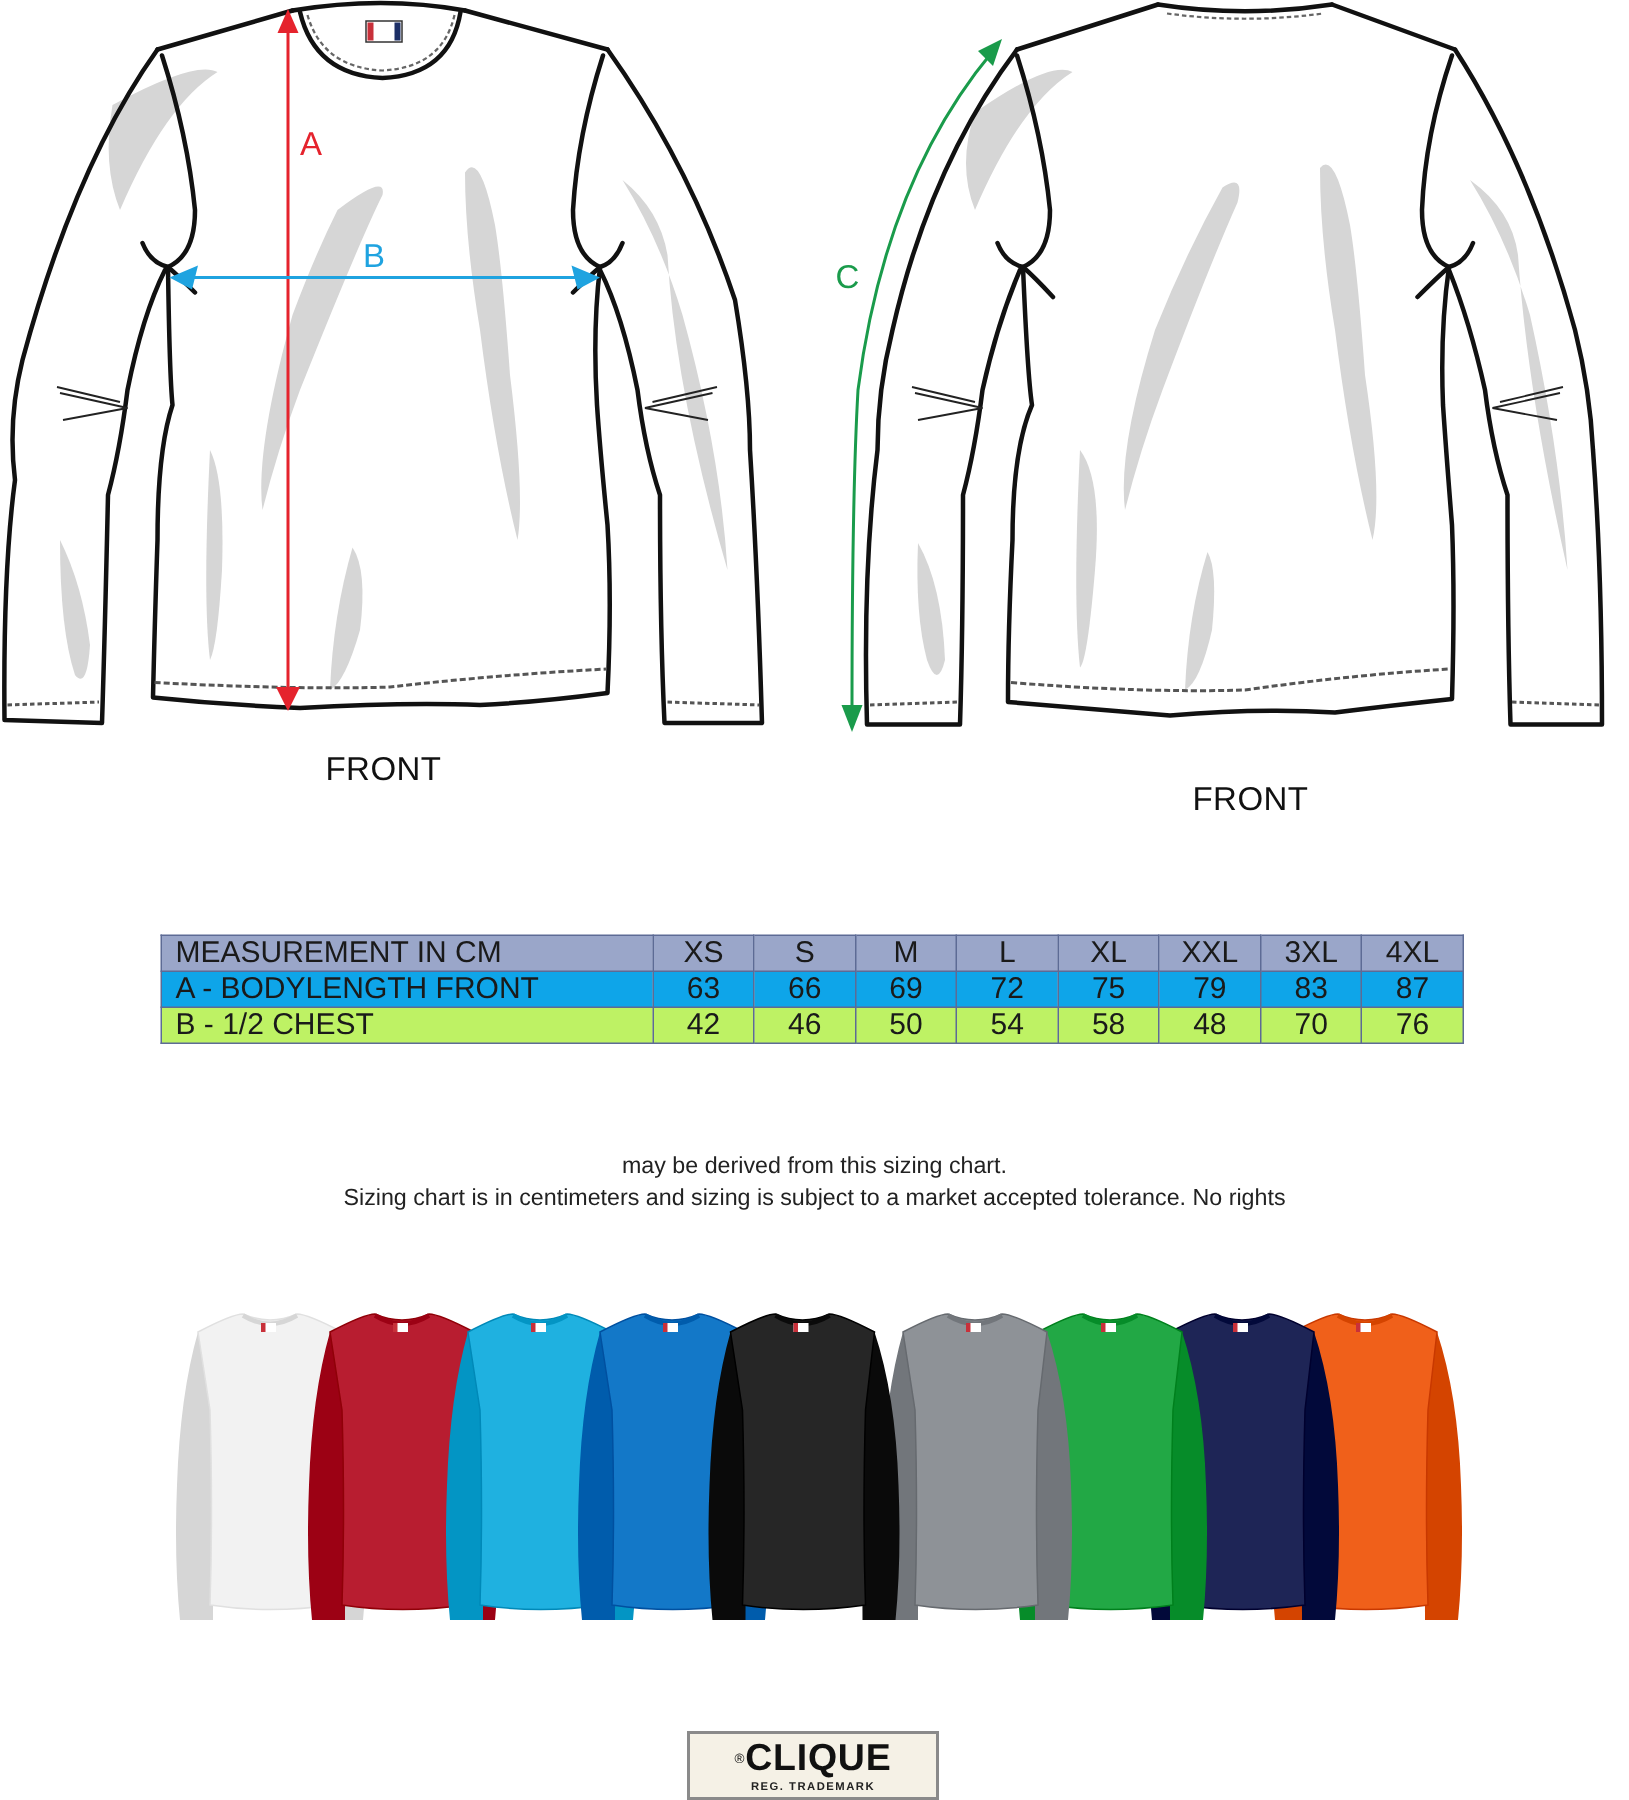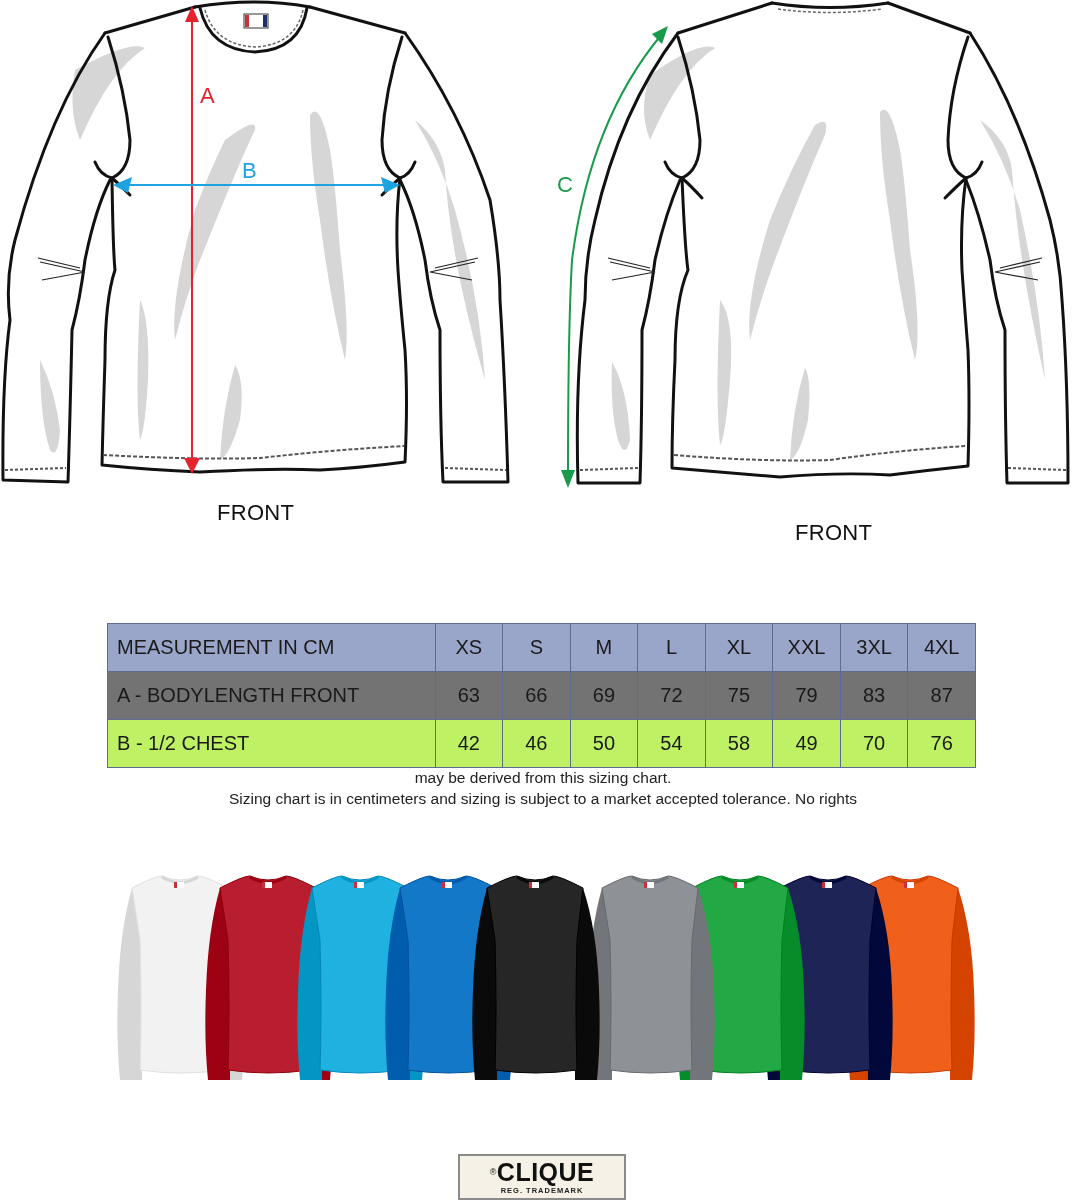--- a/index.html
+++ b/index.html
@@ -13,27 +13,27 @@
 
   .view-label { position: absolute; font-size: 22px; letter-spacing: 0.3px; color: #111; }
   #front-label { left: 217px; top: 500px; }
   #back-label { left: 795px; top: 520px; }
 
   #size-table {
     position: absolute; left: 107px; top: 623px; width: 869px;
     border-collapse: collapse; font-size: 20px; color: #1a1a1a;
   }
   #size-table th, #size-table td {
-    border: 1px solid #5d6b95; height: 22px; font-weight: normal; padding: 12px;
+    border: 1px solid #5d6b95; height: 22px; font-weight: normal; padding: 0;
   }
   #size-table th { background: #9aa6c9; }
   #size-table .first { text-align: left; padding-left: 9px; width: 328px; }
   #size-table .num { text-align: center; width: 67.6px; }
   #size-table tr.alt td { background: #bef264; }
-  #size-table tr.plain td { background: #737373; margin-top: 20px; }
+  #size-table tr.plain td { background: #0ea5e9; margin-top: 20px; }
 
   #disclaimer {
     position: absolute; left: 190px; top: 767px; width: 706px;
     text-align: center; font-size: 15.5px; line-height: 21px; color: #222;
   }
 
   #colorways { position: absolute; left: 110px; top: 870px; width: 860px; height: 225px; }
   .shirt { position: absolute; top: 0; }
   .shirt svg { display: block; }
 
@@ -179,21 +179,21 @@
       <td class="num">83</td>
       <td class="num">87</td>
     </tr>
     <tr class="alt">
       <td class="first">B - 1/2 CHEST</td>
       <td class="num">42</td>
       <td class="num">46</td>
       <td class="num">50</td>
       <td class="num">54</td>
       <td class="num">58</td>
-      <td class="num">49</td>
+      <td class="num">48</td>
       <td class="num">70</td>
       <td class="num">76</td>
     </tr>
   </tbody>
 </table>
 
 <div id="disclaimer">
   <div>may be derived from this sizing chart.</div>
   <div>Sizing chart is in centimeters and sizing is subject to a market accepted tolerance. No rights</div>
 </div>

